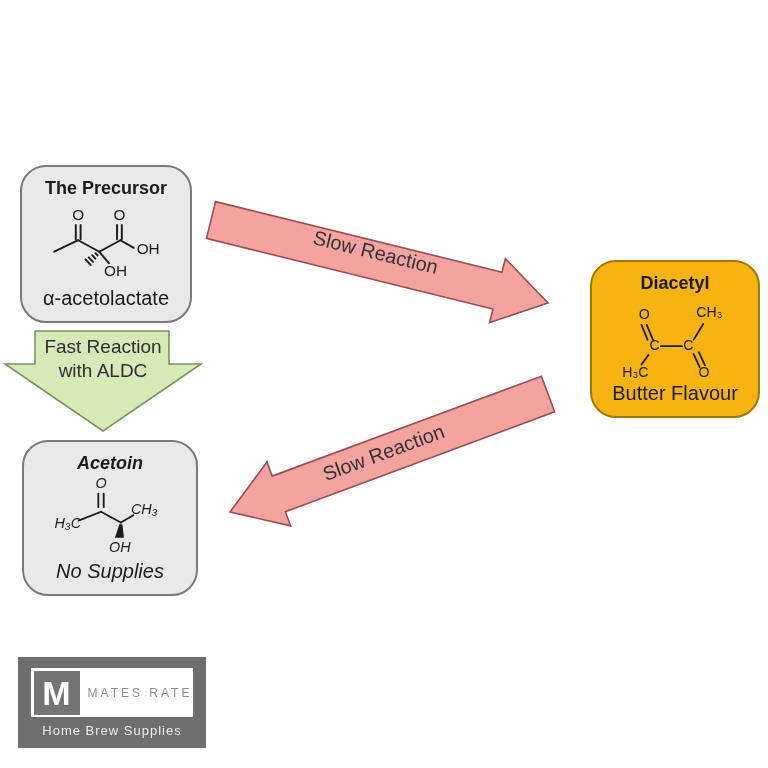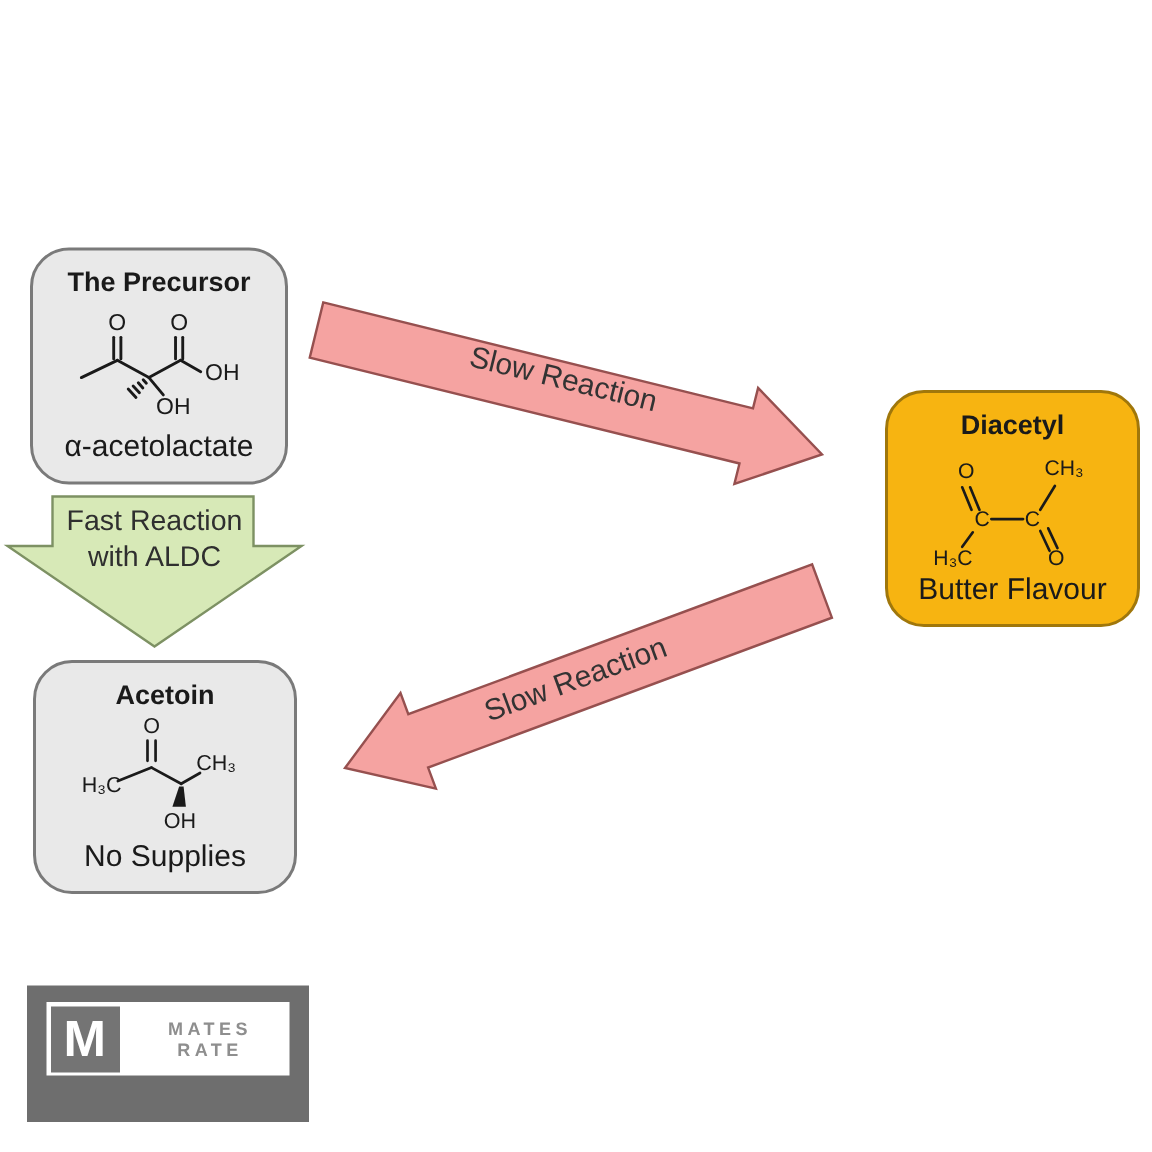--- a/index.html
+++ b/index.html
@@ -20,21 +20,21 @@
   .green-arrow{fill:#d7e9b7;stroke:#7d9163;stroke-width:1.6;}
   .arrow-label{font-size:20px;fill:#333333;font-family:"Liberation Sans","DejaVu Sans",sans-serif;}
   .green-label{font-size:19px;fill:#2f2f2f;text-anchor:middle;}
   
   #logo{position:absolute;left:18px;top:657px;width:188px;height:91px;background:#6e6e6e;}
   #logo-inner{position:absolute;left:13px;top:11px;width:162px;height:49px;background:#ffffff;
           display:flex;align-items:center;}
   #logo-m-square{position:absolute;left:2.5px;top:2.5px;width:46px;height:44px;background:#747474;
           display:flex;align-items:center;justify-content:center;}
   #logo-m{color:#ffffff;font-weight:bold;font-size:34px;line-height:1;}
-  #logo-brand{position:absolute;left:56px;right:0;text-align:center;font-size:12px;font-weight:700;
+  #logo-brand{position:absolute;left:56px;right:0;text-align:center;font-size:12px;font-weight:400;
           letter-spacing:3px;color:#8e8e8e;}
   #logo-tagline{position:absolute;left:0;right:0;top:66px;text-align:center;font-size:13px;
           letter-spacing:1px;color:#ededed;}
 </style>
 </head>
 <body>
 
 <div id="canvas">
 
   <svg id="arrow-layer" viewBox="0 0 768 768">
@@ -91,21 +91,21 @@
       <text x="40" y="28" text-anchor="middle">O</text>
       <text x="114" y="26" text-anchor="middle">CH₃</text>
       <text x="52" y="64" text-anchor="middle">C</text>
       <text x="90" y="64" text-anchor="middle">C</text>
       <text x="30" y="94" text-anchor="middle">H₃C</text>
       <text x="108" y="94" text-anchor="middle">O</text>
     </svg>
     <div class="box-caption">Butter Flavour</div>
   </div>
 
-  <div class="compound-box box-gray" style="left:22px;top:440px;width:176px;height:156px;">
+  <div class="compound-box box-gray" style="left:22px;top:440px;width:176px;height:156px;font-style:italic;">
     <div class="box-title">Acetoin</div>
     <svg class="struct" width="130" height="96" viewBox="0 0 130 96">
       <g>
         <line class="bond" x1="52" y1="22" x2="52" y2="37"></line>
         <line class="bond" x1="58" y1="22" x2="58" y2="37"></line>
         <line class="bond" x1="30" y1="52" x2="55" y2="42"></line>
         <line class="bond" x1="55" y1="42" x2="77" y2="54"></line>
         <line class="bond" x1="77" y1="54" x2="91" y2="46"></line>
         <polygon points="75.5,56 78.8,56 80.5,71 70.5,71" fill="#1a1a1a" stroke="none"></polygon>
       </g>
@@ -117,15 +117,16 @@
     <div class="box-caption">No Supplies</div>
   </div>
 
   <div id="logo">
     <div id="logo-inner">
       <div id="logo-m-square">
         <span id="logo-m">M</span>
       </div>
       <div id="logo-brand">MATES RATE</div>
     </div>
+    <div id="logo-tagline">Home Brew Supplies</div>
   </div>
 
 </div>
 
 </body></html>

